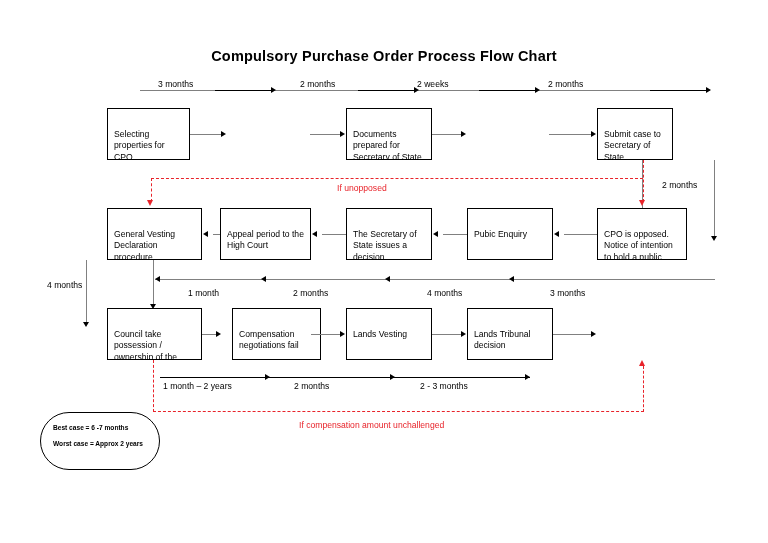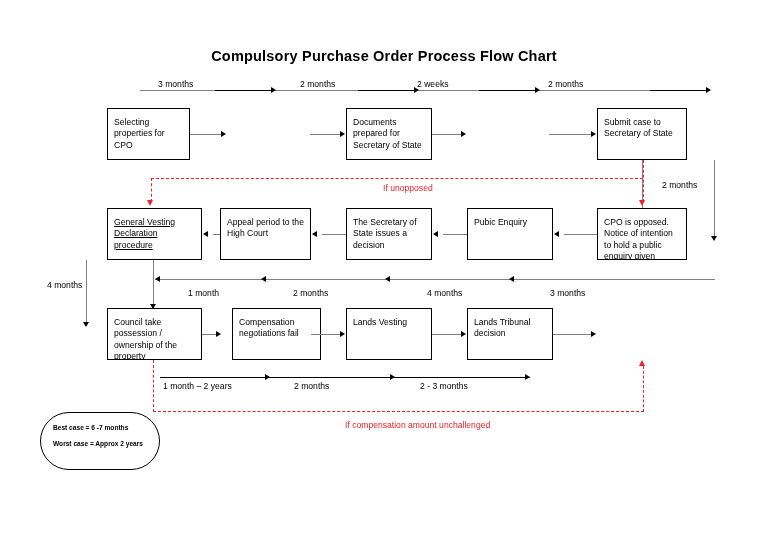--- a/index.html
+++ b/index.html
@@ -28,37 +28,36 @@
     font-weight: bold;
     letter-spacing: 0.2px;
   }
   .node {
     position: absolute;
     box-sizing: border-box;
     border: 1px solid #000000;
     background: #ffffff;
     font-size: 8.6px;
     line-height: 11.4px;
-    padding: 8px 5px 4px 6px;
+    padding: 20px 5px 4px 6px;
     overflow: hidden;
   }
   .tlabel {
     position: absolute;
     font-size: 8.6px;
     line-height: 10px;
     white-space: nowrap;
     color: #000000;
   }
   .rlabel {
     position: absolute;
     font-size: 8.6px;
     line-height: 10px;
     white-space: nowrap;
     color: #e8232a;
-    margin-left: 46px;
   }
   
   .hline {
     position: absolute;
     height: 0;
     border-top: 1px solid #808080;
   }
   .hline-dark {
     position: absolute;
     height: 0;
@@ -154,21 +153,21 @@
   <div class="ar-right" style="left:271px; top:86.8px;"></div>
   <div class="hline-dark" style="left:358px; top:90px; width:56px;"></div>
   <div class="ar-right" style="left:414px; top:86.8px;"></div>
   <div class="hline-dark" style="left:479px; top:90px; width:56px;"></div>
   <div class="ar-right" style="left:535px; top:86.8px;"></div>
   <div class="hline-dark" style="left:650px; top:90px; width:56px;"></div>
   <div class="ar-right" style="left:706px; top:86.8px;"></div>
 
   <div class="node" style="left:107px; top:108px; width:83px; height:52px;">Selecting properties for CPO</div>
   <div class="node" style="left:346px; top:108px; width:86px; height:52px;">Documents prepared for Secretary of State</div>
-  <div class="node" style="left:597px; top:108px; width:90px; height:52px;">Submit case to Secretary of State</div>
+  <div class="node" style="left:597px; top:108px; width:76px; height:52px;">Submit case to Secretary of State</div>
 
   <div class="hline" style="left:190px; top:134px; width:31px;"></div>
   <div class="ar-right" style="left:221px; top:130.8px;"></div>
   <div class="hline" style="left:310px; top:134px; width:30px;"></div>
   <div class="ar-right" style="left:340px; top:130.8px;"></div>
   <div class="hline" style="left:432px; top:134px; width:29px;"></div>
   <div class="ar-right" style="left:461px; top:130.8px;"></div>
   <div class="hline" style="left:549px; top:134px; width:42px;"></div>
   <div class="ar-right" style="left:591px; top:130.8px;"></div>
 
@@ -178,21 +177,21 @@
   <div class="rv" style="left:151px; top:178px; height:24px;"></div>
   <div class="rar-down" style="left:147.4px; top:200px;"></div>
   <div class="rv" style="left:643px; top:160px; height:42px;"></div>
   <div class="rar-down" style="left:639.4px; top:200px;"></div>
   <div class="rlabel" style="left:337px; top:183px;">If unopposed</div>
 
   <div class="vline" style="left:714px; top:160px; height:76px;"></div>
   <div class="ar-down" style="left:710.8px; top:236px;"></div>
   <div class="tlabel" style="left:662px; top:180px;">2 months</div>
 
-  <div class="node" style="left:107px; top:208px; width:95px; height:52px;text-decoration:underline;">General Vesting Declaration procedure</div>
+  <div class="node" style="left:107px; top:208px; width:95px; height:52px;">General Vesting Declaration procedure</div>
   <div class="node" style="left:220px; top:208px; width:91px; height:52px;">Appeal period to the High Court</div>
   <div class="node" style="left:346px; top:208px; width:86px; height:52px;">The Secretary of State issues a decision</div>
   <div class="node" style="left:467px; top:208px; width:86px; height:52px;">Pubic Enquiry</div>
   <div class="node" style="left:597px; top:208px; width:90px; height:52px;">CPO is opposed. Notice of intention to hold a public enquiry given</div>
 
   <div class="hline" style="left:213px; top:234px; width:7px;"></div>
   <div class="ar-left" style="left:203px; top:230.8px;"></div>
   <div class="hline" style="left:322px; top:234px; width:24px;"></div>
   <div class="ar-left" style="left:312px; top:230.8px;"></div>
   <div class="hline" style="left:443px; top:234px; width:24px;"></div>

